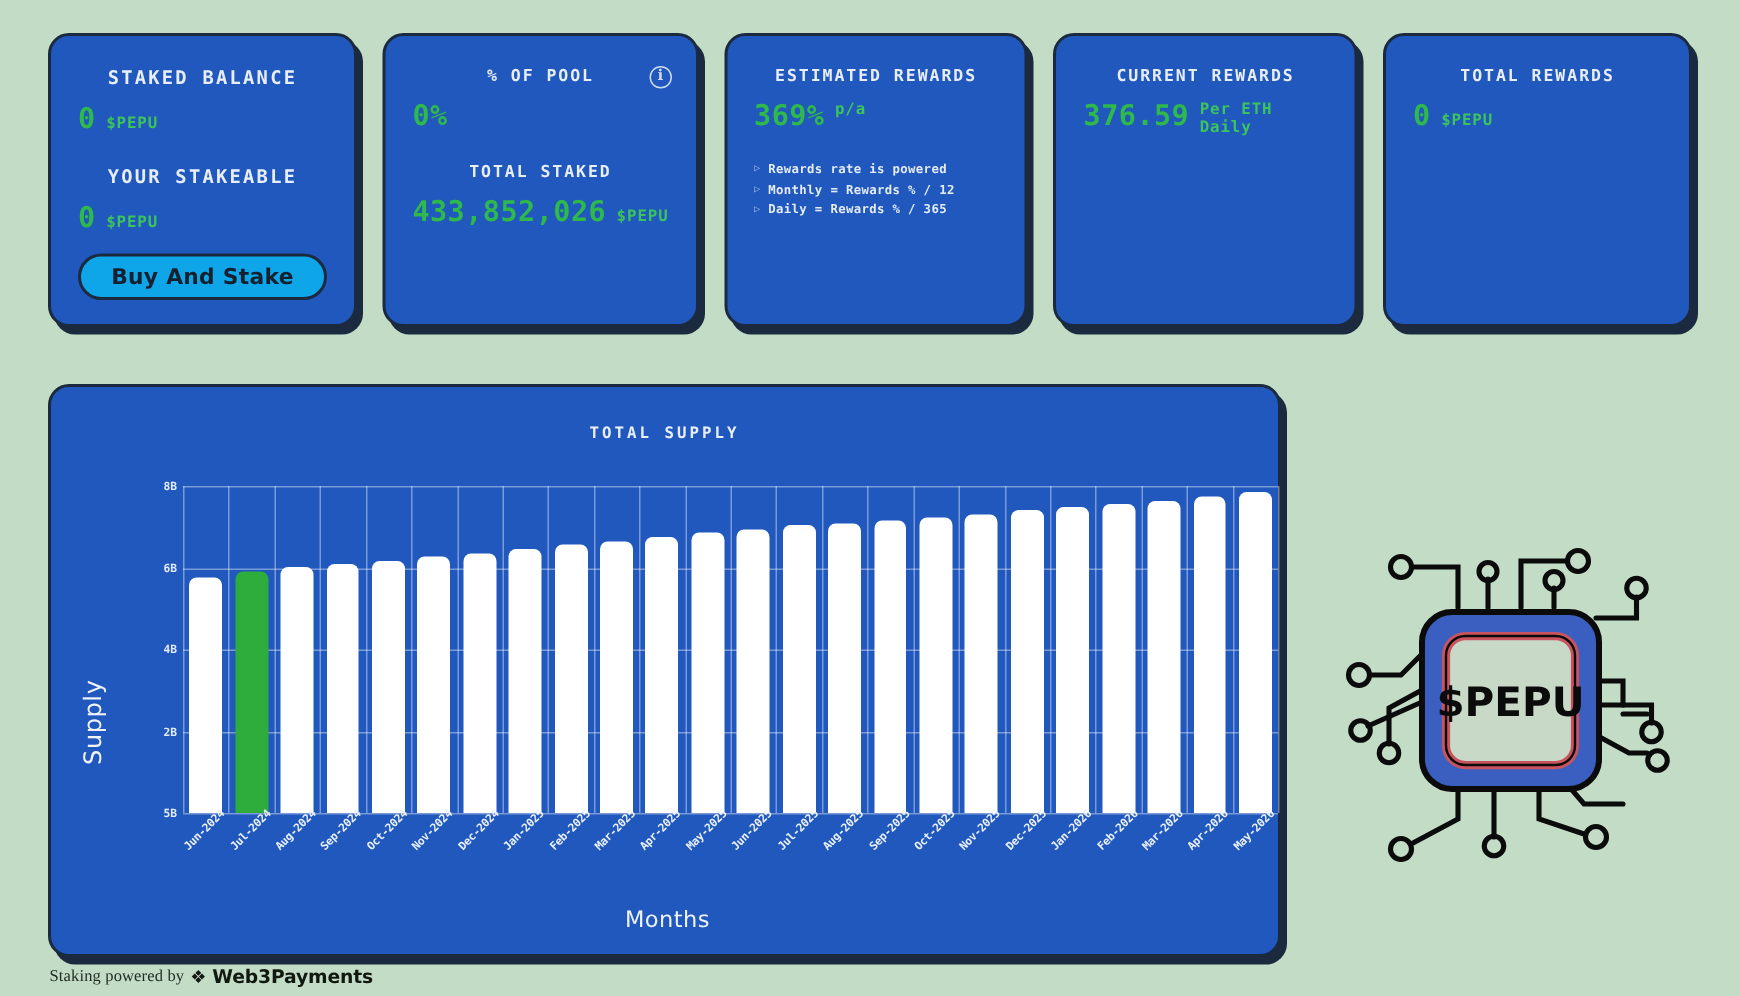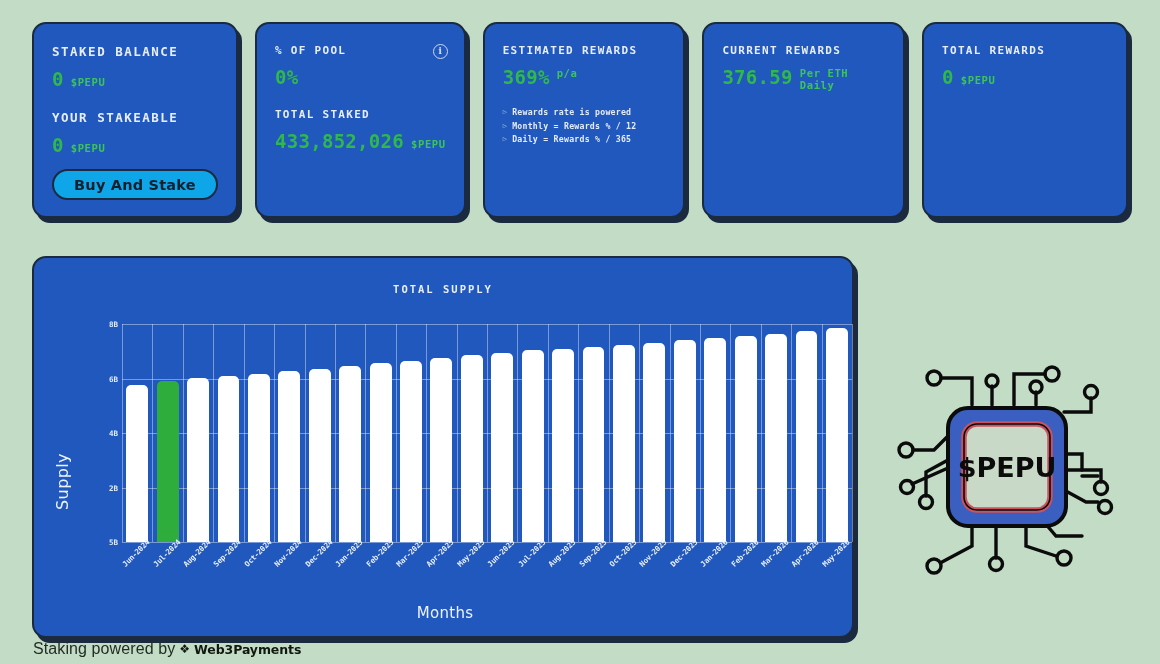--- a/index.html
+++ b/index.html
@@ -41,20 +41,21 @@
   .card.wide { flex: 1.02 1 0; }
 
   .card-label {
     font-family: "DejaVu Sans Mono", monospace;
     font-size: 12.5px;
     font-weight: bold;
     letter-spacing: 1.5px;
     color: #e8eef7;
     text-transform: uppercase;
     white-space: nowrap;
+    text-align: center;
   }
   .card-label.sm { font-size: 11px; letter-spacing: 1.3px; }
 
   .value-row {
     display: flex;
     align-items: baseline;
     gap: 7px;
     margin-top: 9px;
   }
   .value-big {
@@ -278,22 +279,22 @@
   
   .footer {
     position: absolute;
     left: 33px;
     bottom: 6px;
     display: flex;
     align-items: center;
     gap: 4px;
   }
   .footer-text {
-    font-family: Liberation Sans, sans-serif;
-    font-size: 16px;
+    font-family: Liberation Serif, serif;
+    font-size: 11px;
     color: #232d24;
     letter-spacing: 0.1px;
   }
   .footer-brand {
     font-family: "DejaVu Sans", sans-serif;
     font-size: 12.5px;
     font-weight: bold;
     color: #11180f;
     letter-spacing: -0.1px;
   }

